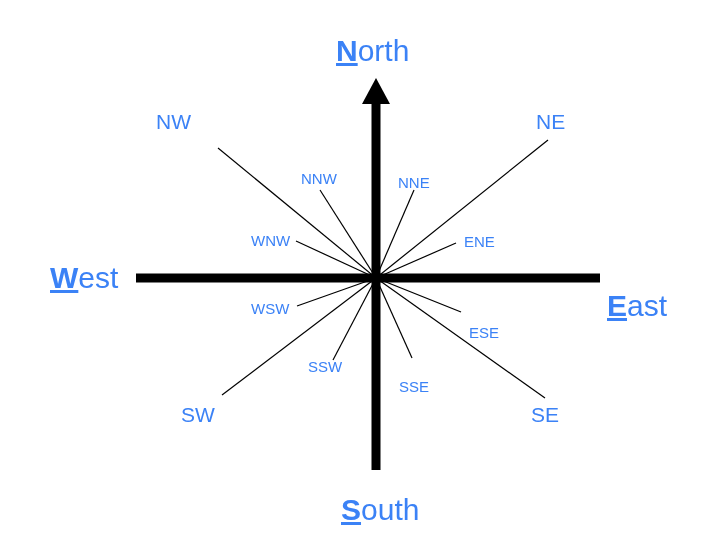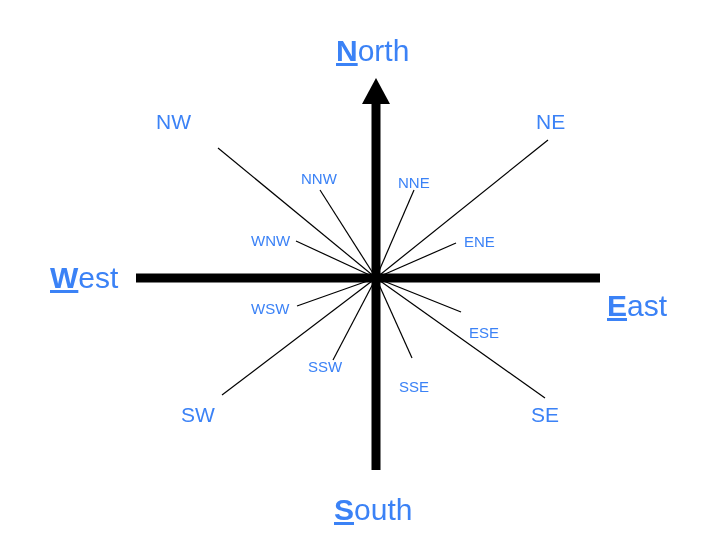--- a/index.html
+++ b/index.html
@@ -84,21 +84,21 @@
         <line class="ray-line" x1="376" y1="278" x2="412" y2="358"></line>
       </g>
     <line class="axis-line" id="h-axis" x1="136" y1="278" x2="600" y2="278"></line>
     <line class="axis-line" id="v-axis" x1="376" y1="95" x2="376" y2="470"></line>
     <polygon class="arrow-head" id="arrow" points="376,78 362,104 390,104"></polygon>
   </svg>
 
   <div id="cardinal-labels">
       <div class="lbl lbl-cardinal" style="left: 336px; top: 36px;"><span class="initial">N</span><span>orth</span></div>
       <div class="lbl lbl-cardinal" style="left: 607px; top: 263px; margin-top: 28px;"><span class="initial">E</span><span>ast</span></div>
-      <div class="lbl lbl-cardinal" style="left: 334px; top: 495px; text-align: right;"><span class="initial">S</span><span>outh</span></div>
+      <div class="lbl lbl-cardinal" style="left: 341px; top: 495px; text-align: right;"><span class="initial">S</span><span>outh</span></div>
       <div class="lbl lbl-cardinal" style="left: 50px; top: 263px;"><span class="initial">W</span><span>est</span></div>
     </div>
   <div id="ordinal-labels">
       <div class="lbl lbl-ordinal" style="left: 156px; top: 111px;">NW</div>
       <div class="lbl lbl-ordinal" style="left: 536px; top: 111px;">NE</div>
       <div class="lbl lbl-ordinal" style="left: 157px; top: 404px; margin-left: 24px;">SW</div>
       <div class="lbl lbl-ordinal" style="left: 531px; top: 404px;">SE</div>
     </div>
   <div id="secondary-labels">
       <div class="lbl lbl-secondary" style="left: 301px; top: 171px;">NNW</div>

